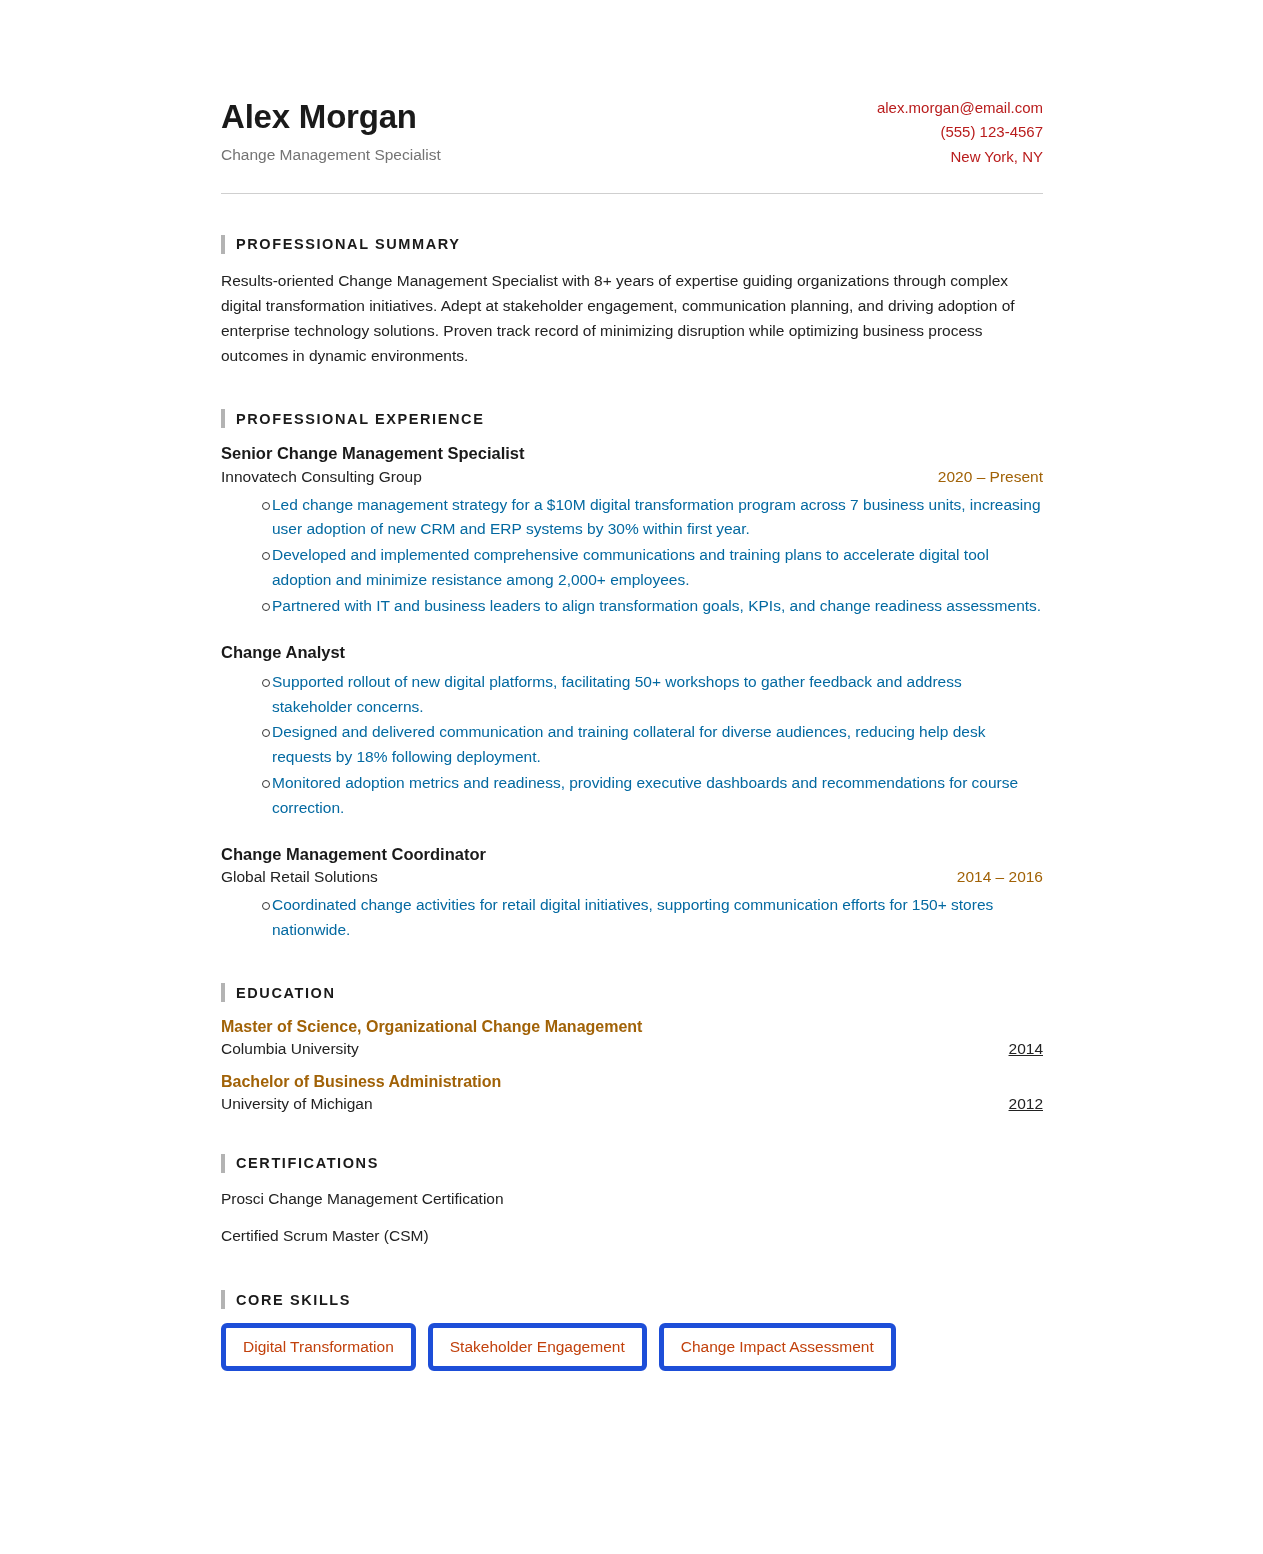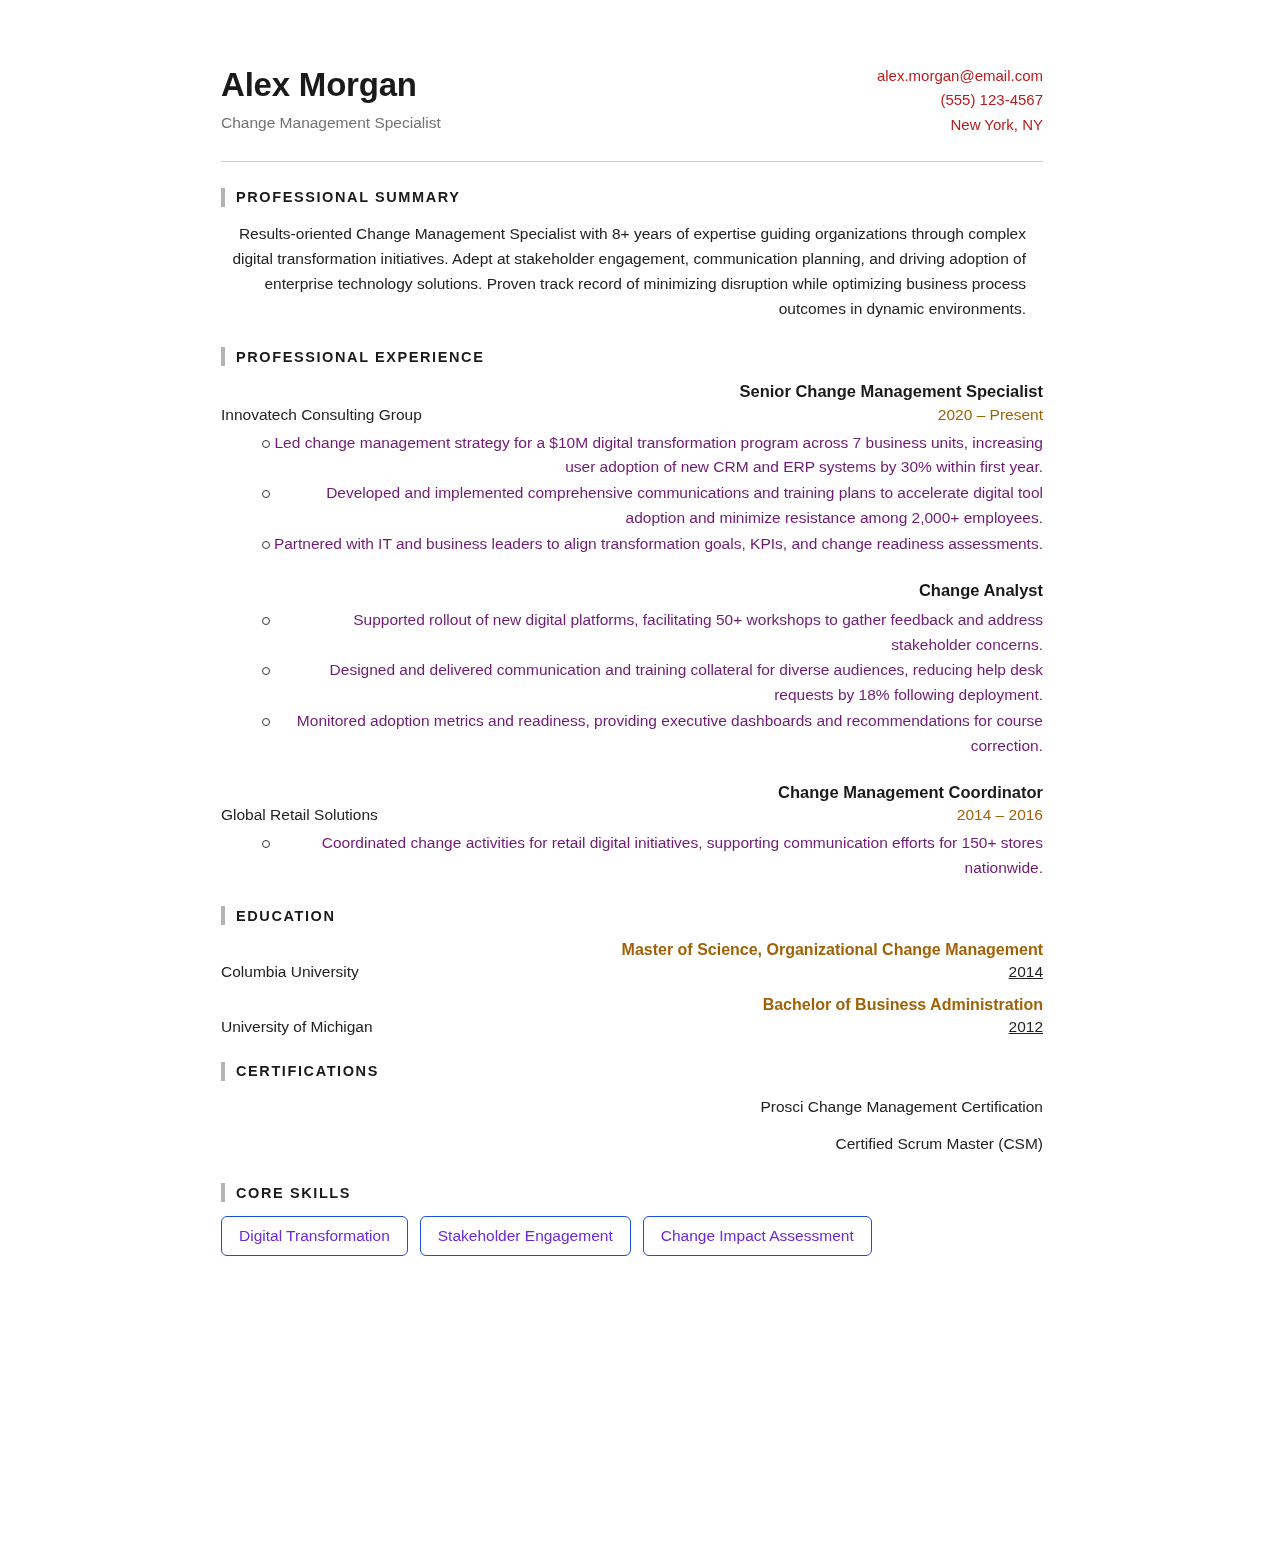--- a/index.html
+++ b/index.html
@@ -17,21 +17,21 @@
     height: 1554px;
     background: #ffffff;
     overflow: hidden;
   }
 
   .sheet {
     position: absolute;
     left: 221px;
     top: 0;
     width: 822px;
-    padding-top: 60px;
+    padding-top: 92px;
     
   }
 
   
   .resume-header {
     display: flex;
     align-items: flex-start;
     justify-content: space-between;
   }
 
@@ -65,21 +65,21 @@
   }
 
   .header-rule {
     margin-top: 24px;
     height: 1px;
     background: #cfcfcf;
     width: 100%;
   }
 
   
-  .section { margin-top: 26px; text-align: right; }
+  .section { margin-top: 41px; }
 
   .section-heading {
     display: flex;
     align-items: center;
     gap: 11px;
     margin-bottom: 14px;
   }
 
   .accent-bar {
     width: 4px;
@@ -137,21 +137,21 @@
     margin-top: 7px;
     padding-left: 0;
     list-style: none;
   }
 
   .bullet-item {
     position: relative;
     padding-left: 51px;
     font-size: 15.5px;
     line-height: 1.6;
-    color: #701a75;
+    color: #0369a1;
     margin-bottom: 1px;
   }
 
   .bullet-item::before {
     content: "";
     position: absolute;
     left: 41px;
     top: 9px;
     width: 6px;
     height: 6px;
@@ -199,25 +199,25 @@
   .cert-item:last-child { margin-bottom: 0; }
 
   
   .skills-wrap {
     display: flex;
     flex-wrap: wrap;
     gap: 12px;
   }
 
   .skill-chip {
-    border: 1px solid #1d4ed8;
+    border: 5px solid #1d4ed8;
     border-radius: 6px;
     padding: 9px 17px;
     font-size: 15.5px;
-    color: #6d28d9;
+    color: #c2410c;
     background: #ffffff;
     white-space: nowrap;
     line-height: 1.3;
   }
 </style>
 </head>
 <body>
 
 <div class="page">
   <div class="sheet">

